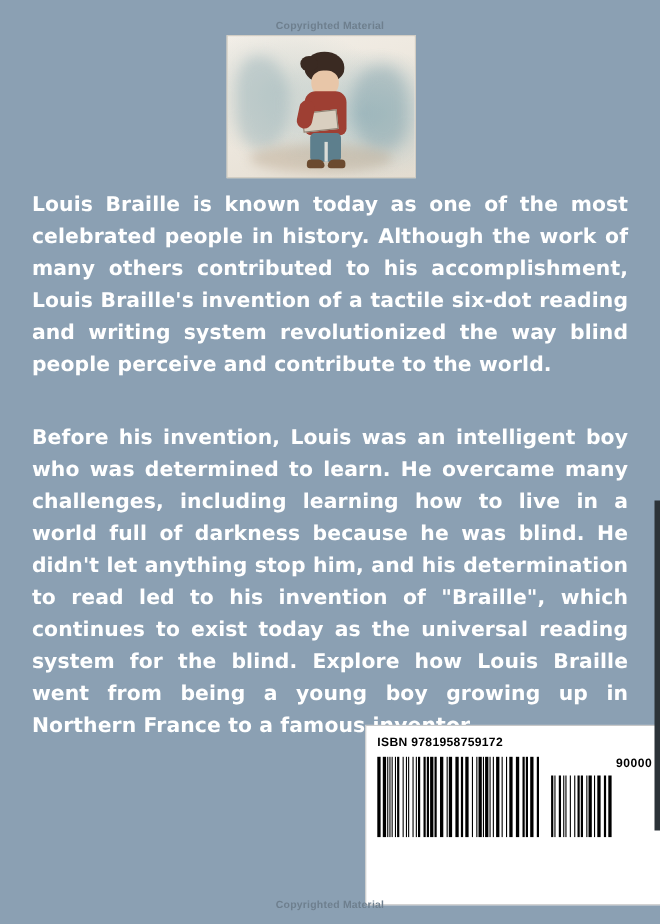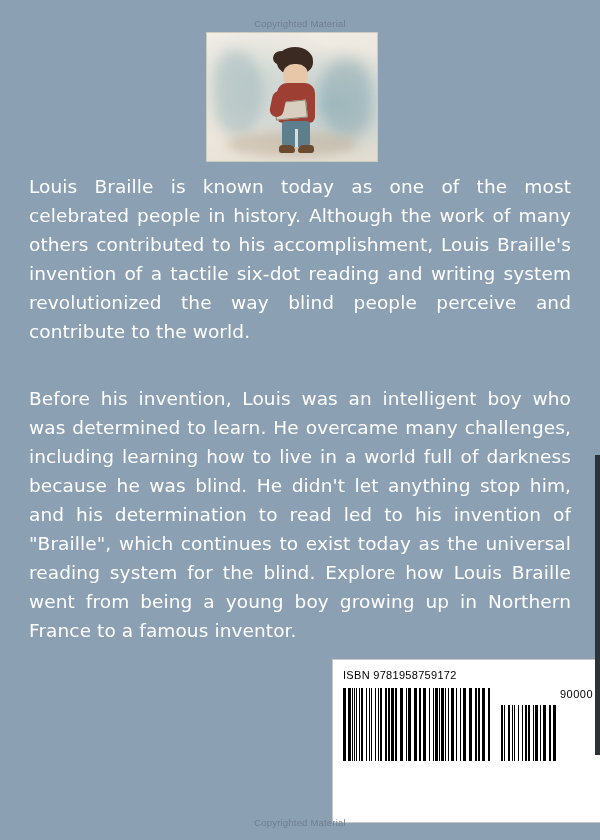--- a/index.html
+++ b/index.html
@@ -9,20 +9,21 @@
   }
   body {
     font-family: "DejaVu Sans", sans-serif;
   }
   .page {
     position: relative;
     width: 600px;
     height: 840px;
     background: #8ba0b3;
     overflow: hidden;
+    font-weight: bold;
   }
   
   .copyright-strip {
     position: absolute;
     left: 0;
     width: 100%;
     text-align: center;
     font-family: "Liberation Sans", sans-serif;
     font-size: 9.5px;
     color: #6e7f8e;

